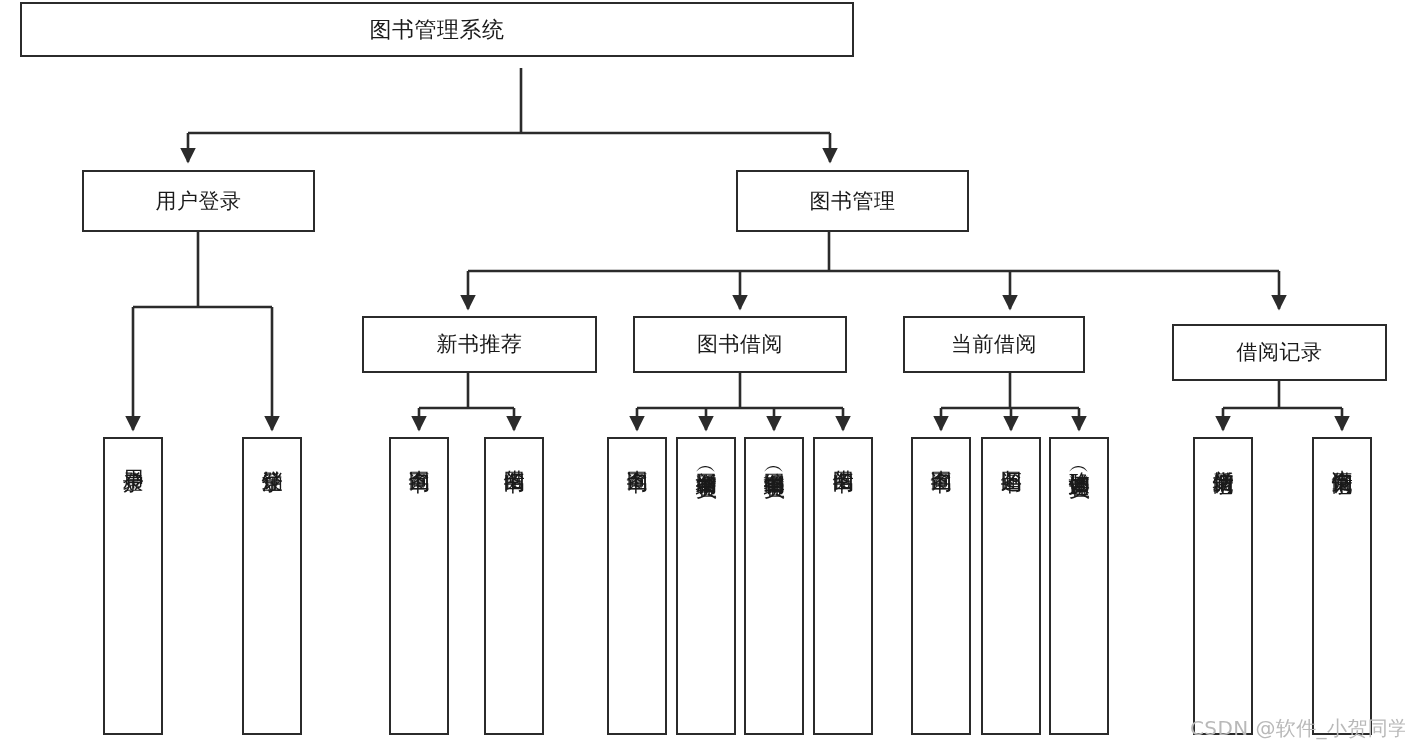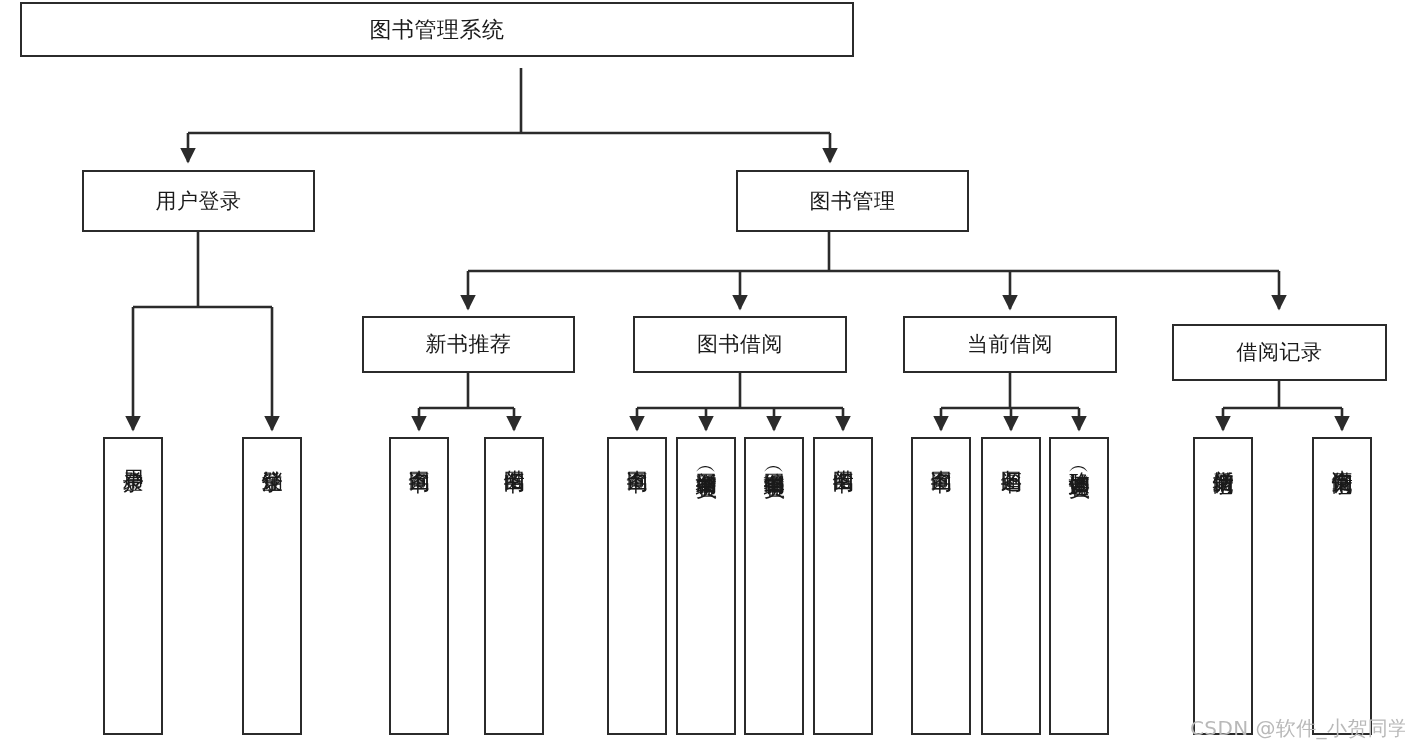--- a/index.html
+++ b/index.html
@@ -136,27 +136,27 @@
     <span class="label">图书管理系统</span>
   </div>
 
   <div class="node horiz" style="left:82px; top:170px; width:233px; height:62px;">
     <span class="label">用户登录</span>
   </div>
   <div class="node horiz" style="left:712px; top:170px; width:233px; height:62px;margin-left:24px;">
     <span class="label">图书管理</span>
   </div>
 
-  <div class="node horiz" style="left:362px; top:316px; width:213px; height:57px;">
+  <div class="node horiz" style="left:362px; top:316px; width:235px; height:57px;">
     <span class="label">新书推荐</span>
   </div>
   <div class="node horiz" style="left:633px; top:316px; width:214px; height:57px;">
     <span class="label">图书借阅</span>
   </div>
-  <div class="node horiz" style="left:903px; top:316px; width:214px; height:57px;">
+  <div class="node horiz" style="left:903px; top:316px; width:182px; height:57px;">
     <span class="label">当前借阅</span>
   </div>
   <div class="node horiz" style="left:1172px; top:324px; width:215px; height:57px;">
     <span class="label">借阅记录</span>
   </div>
 
   <div class="node vert" style="left:103px; top:437px; width:60px; height:298px;">
     <span class="label">用户登录</span>
   </div>
   <div class="node vert" style="left:242px; top:437px; width:60px; height:298px;">

